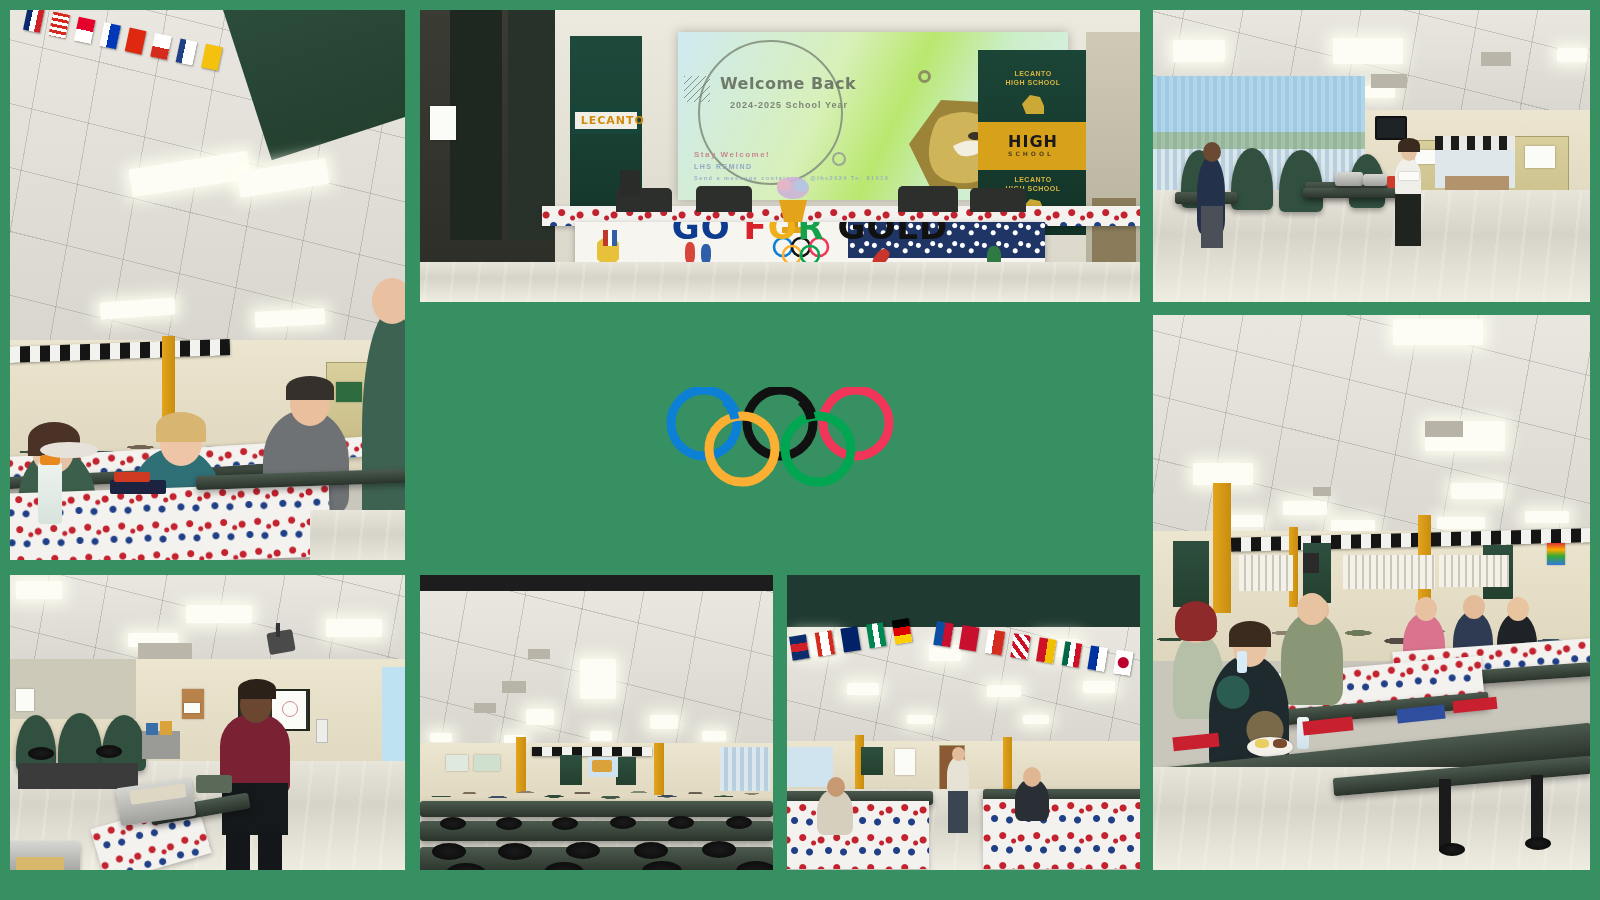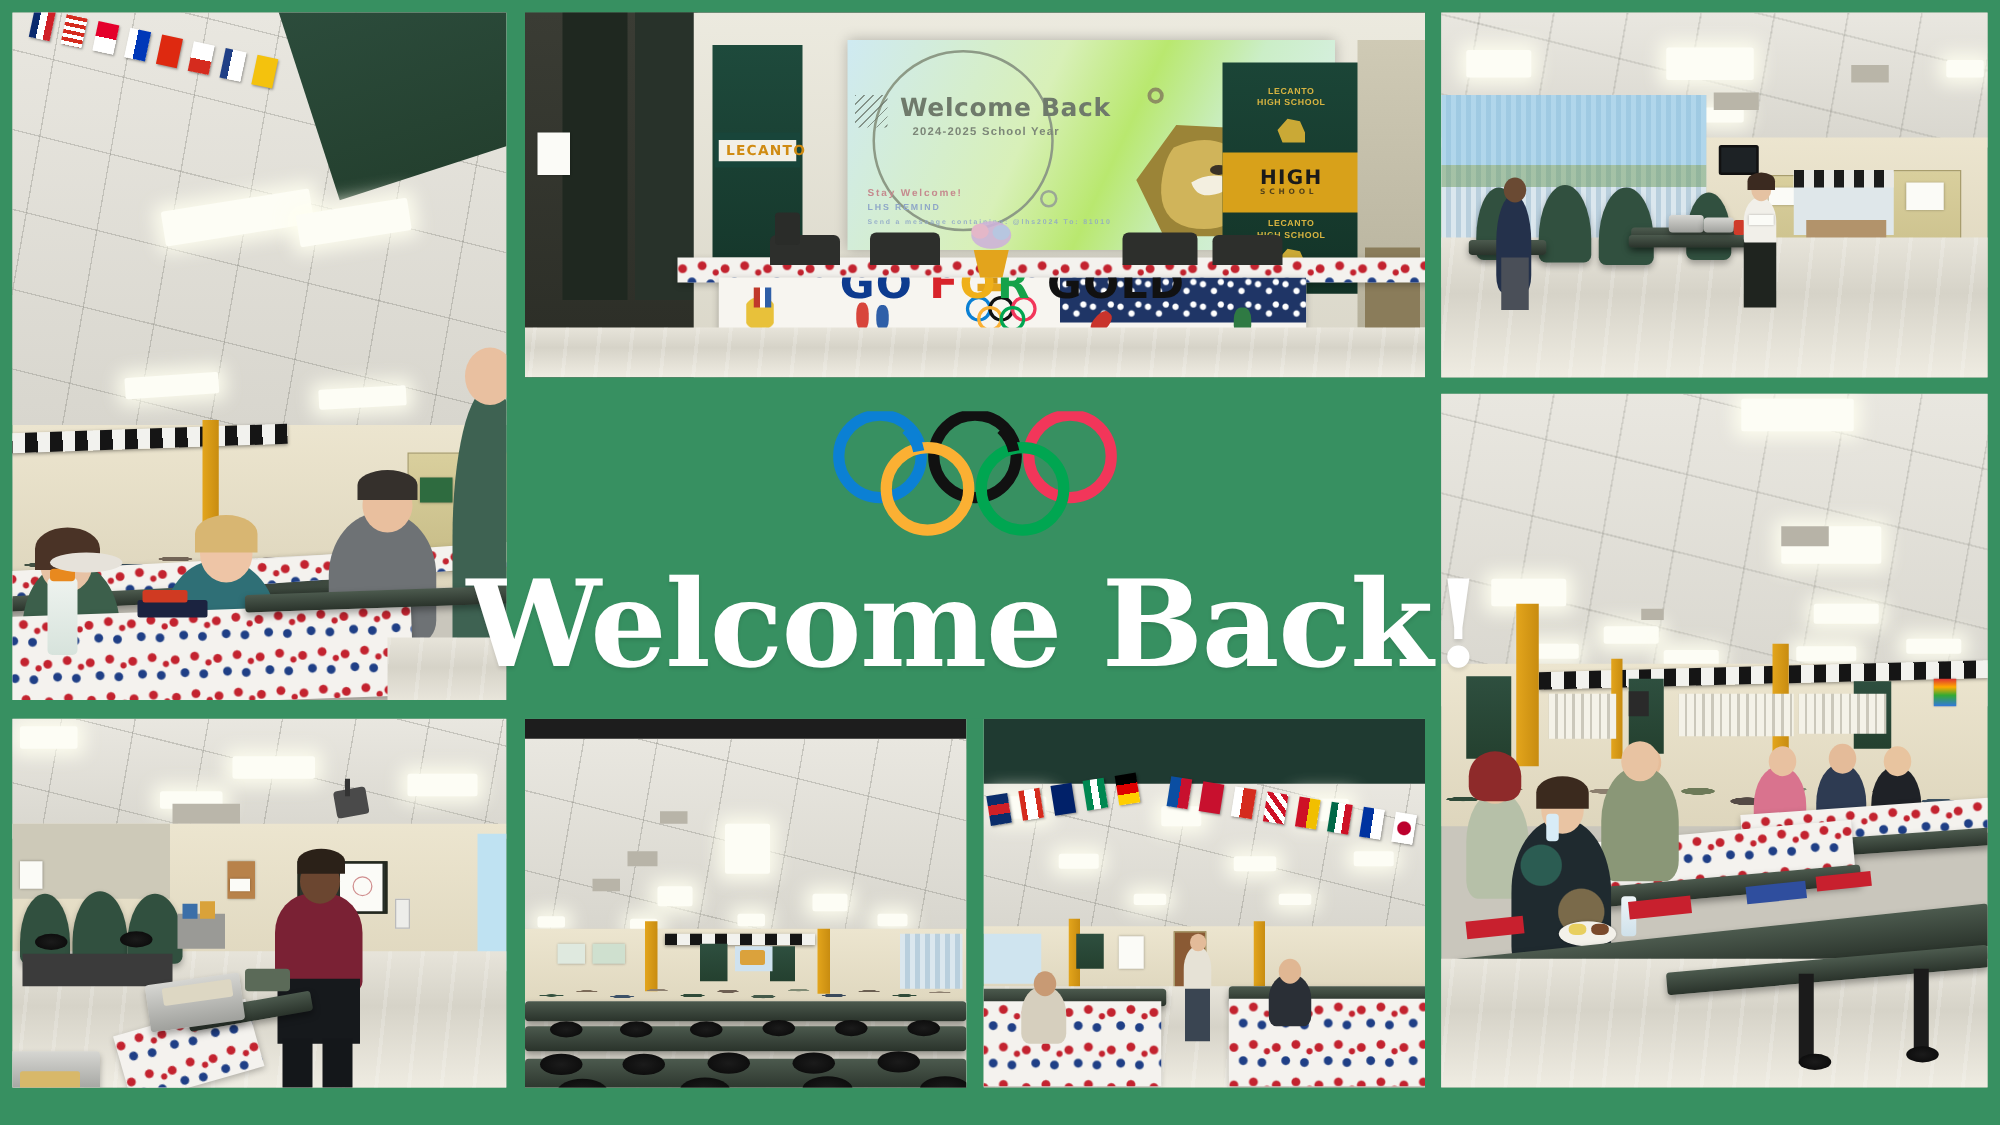--- a/index.html
+++ b/index.html
@@ -269,21 +269,21 @@
 
       <div class="wall" style="left:0;top:0;width:135px;height:292px;background:linear-gradient(#3a3c34,#2b2d26);"></div>
       <div class="wall" style="left:30px;top:0;width:52px;height:230px;background:#1f2820;"></div>
       <div class="wall" style="left:88px;top:0;width:50px;height:230px;background:#28322a;"></div>
       <div class="wall" style="left:135px;top:0;right:0;height:292px;background:linear-gradient(#eceadf,#d9d6c8);"></div>
       <div class="paper" style="left:10px;top:96px;width:26px;height:34px;"></div>
 
       <div class="screen" style="left:258px;top:22px;width:390px;height:168px;">
         <div class="slide-circle" style="left:20px;top:8px;width:145px;height:145px;"></div>
         <div class="zig" style="left:6px;top:44px;width:26px;height:26px;"></div>
-        <div class="slide-h1" style="left:42px;top:42px;font-size:20px;text-align:center;">Welcome Back</div>
+        <div class="slide-h1" style="left:42px;top:42px;font-size:16px;text-align:center;">Welcome Back</div>
         <div class="slide-sub" style="left:52px;top:68px;font-size:9px;">2024-2025 School Year</div>
         <div class="slide-note" style="left:16px;top:118px;font-size:8px;">Stay Welcome!</div>
         <div class="slide-note blue" style="left:16px;top:131px;font-size:7px;">LHS  REMIND</div>
         <div class="slide-note blue" style="left:16px;top:143px;font-size:5.5px;opacity:.85;">Send a message containing: @lhs2024  To: 81010</div>
         <div class="slide-circle" style="left:154px;top:120px;width:14px;height:14px;border-color:#9aa795;"></div>
         <div class="slide-circle" style="left:240px;top:38px;width:13px;height:13px;border-color:#8d8f62;border-width:3px;"></div>
 
         <div style="position:absolute;left:205px;top:52px;width:160px;height:110px;">
           <svg viewBox="0 0 160 110" width="160" height="110">
             <polygon points="5,105 48,105 26,60 58,16 98,18 118,58 150,58 150,105 60,105" fill="#9b8437"></polygon>
@@ -705,16 +705,15 @@
           <circle cx="156" cy="62" r="33" stroke="#00a651"></circle>
         </g>
 
         <g fill="none" stroke-width="9">
           <path d="M63 14 A33 33 0 0 1 73 32" stroke="#0b80d4"></path>
           <path d="M139 14 A33 33 0 0 1 149 32" stroke="#111111"></path>
           <path d="M97 40 A33 33 0 0 1 110 60" stroke="#fbb033" opacity="0"></path>
         </g>
       </svg>
     </div>
-    <div id="hero-title">Welcome Back!</div>
   </div>
 
 </div>
 
 </body></html>

